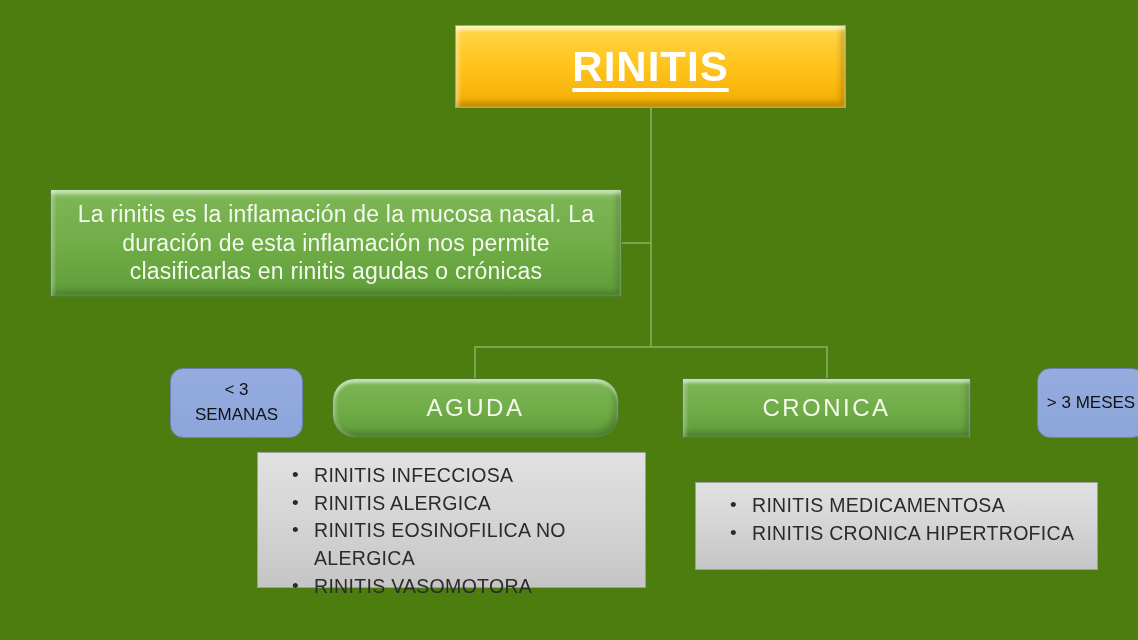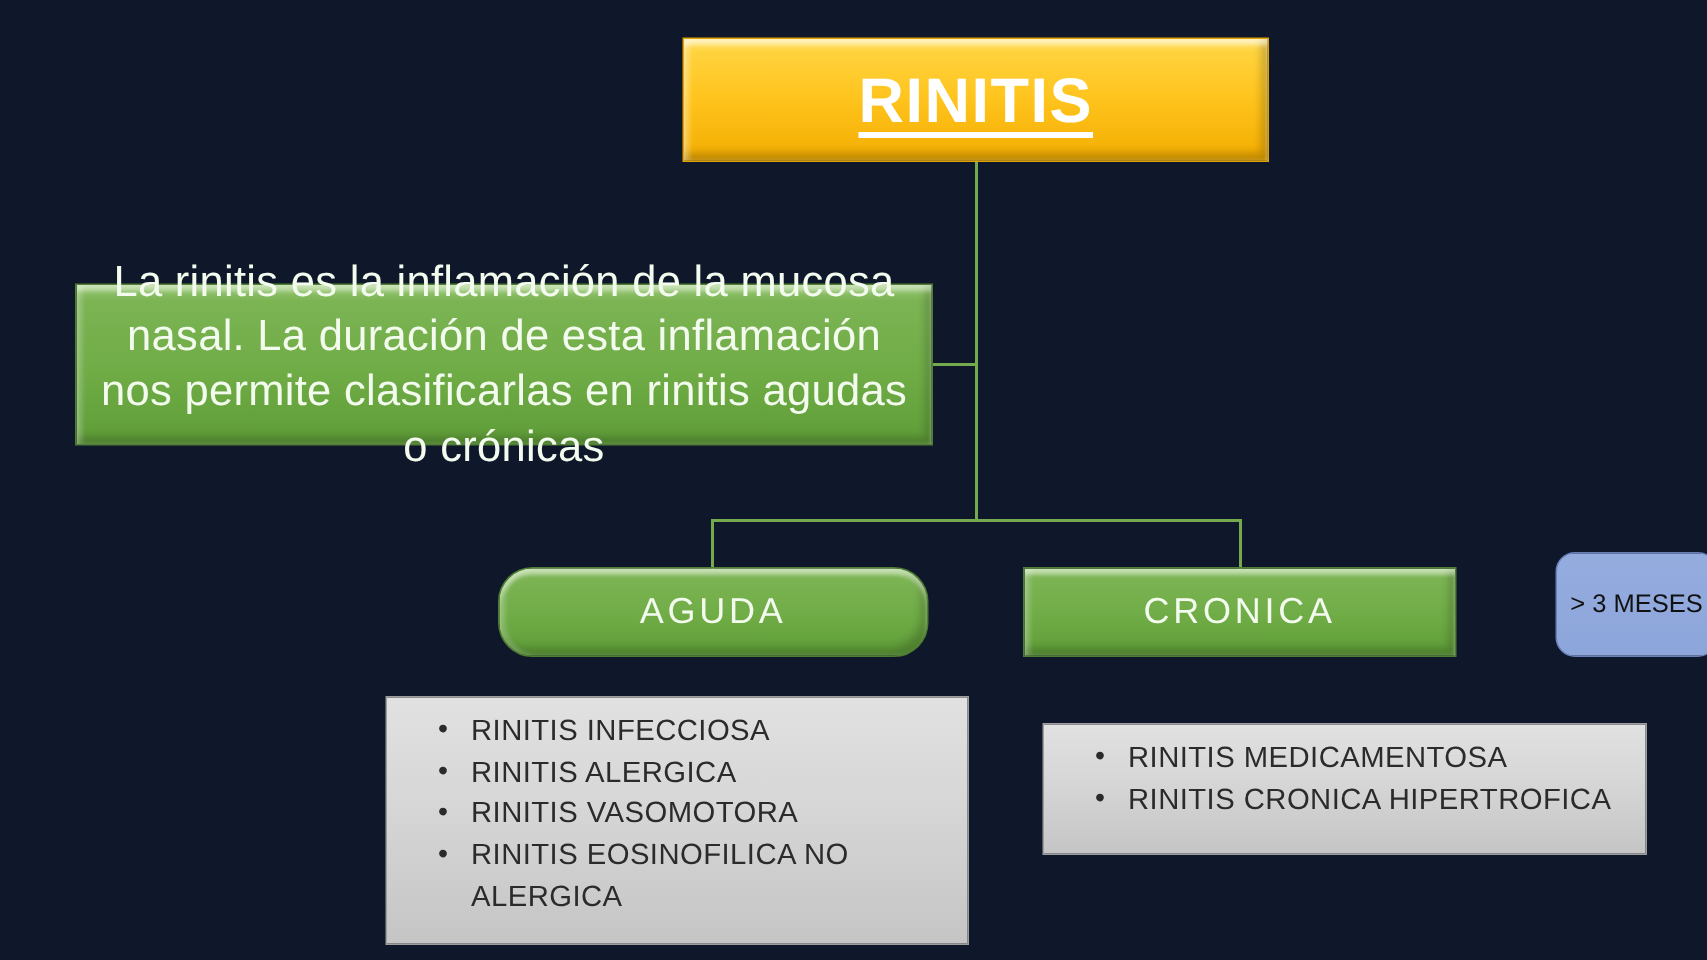--- a/index.html
+++ b/index.html
@@ -5,21 +5,21 @@
   html, body {
     margin: 0;
     padding: 0;
     background: #ffffff;
     font-family: "Liberation Sans", "DejaVu Sans", sans-serif;
   }
   .canvas {
     position: relative;
     width: 1138px;
     height: 640px;
-    background: #0f172a;
+    background: #4d7c0f;
     overflow: hidden;
   }
   
   .line {
     position: absolute;
     background: #74A94E;
   }
   
   .box {
     position: absolute;
@@ -56,21 +56,21 @@
     text-decoration: underline;
     text-decoration-thickness: 4px;
     text-underline-offset: 7px;
   }
   .desc-box {
     left: 50px; top: 189px; width: 572px; height: 108px;
     padding: 4px 10px;
   }
   .desc-box .t {
     color: #F3FAEE;
-    font-size: 29px;
+    font-size: 23px;
     line-height: 1.26;
     letter-spacing: 0.2px;
   }
   .branch-box {
     height: 60px; top: 378px;
   }
   .branch-box .t {
     color: #F3FAEE;
     font-size: 24px;
     letter-spacing: 2.5px;
@@ -97,21 +97,21 @@
   .pill-left .t { display: inline-block; max-width: 92px; }
   .pill-right { left: 1037px; width: 108px; }
   
   .graybox {
     position: absolute;
     background: linear-gradient(180deg, #E1E1E1 0%, #D6D6D6 45%, #C5C5C5 100%);
     border: 1px solid #9E9E9E;
     box-sizing: border-box;
     color: #2B2B2B;
   }
-  .gray-left  { left: 257px; top: 464px; width: 389px; height: 166px; }
+  .gray-left  { left: 257px; top: 452px; width: 389px; height: 136px; }
   .gray-right { left: 695px; top: 482px; width: 403px; height: 88px;  }
   .graybox ul {
     margin: 0;
     padding: 9px 8px 0 34px;
     list-style: none;
   }
   .graybox li {
     position: relative;
     padding-left: 22px;
     font-size: 19.5px;
@@ -138,39 +138,42 @@
   <div class="line" style="left:826px; top:346px; width:2px; height:33px;"></div>
 
   <div class="box yellow3d root-box">
     <span class="t">RINITIS</span>
   </div>
 
   <div class="box green3d desc-box">
     <span class="t">La rinitis es la inflamación de la mucosa nasal. La duración de esta inflamación nos permite clasificarlas en rinitis agudas o crónicas</span>
   </div>
 
+  <div class="pill pill-left">
+    <span class="t">&lt; 3 SEMANAS</span>
+  </div>
 
   <div class="box green3d branch-box aguda-box">
     <span class="t">AGUDA</span>
   </div>
 
   <div class="box green3d branch-box cronica-box">
     <span class="t">CRONICA</span>
   </div>
 
   <div class="pill pill-right">
     <span class="t">&gt; 3 MESES</span>
   </div>
 
   <div class="graybox gray-left">
     <ul>
       <li>RINITIS INFECCIOSA</li>
       <li>RINITIS ALERGICA</li>
+      <li>RINITIS EOSINOFILICA NO ALERGICA</li>
       <li>RINITIS VASOMOTORA</li>
-      <li>RINITIS EOSINOFILICA NO ALERGICA</li>
     </ul>
   </div>
 
   <div class="graybox gray-right">
     <ul>
       <li>RINITIS MEDICAMENTOSA</li>
       <li>RINITIS CRONICA HIPERTROFICA</li>
     </ul>
   </div>
 

